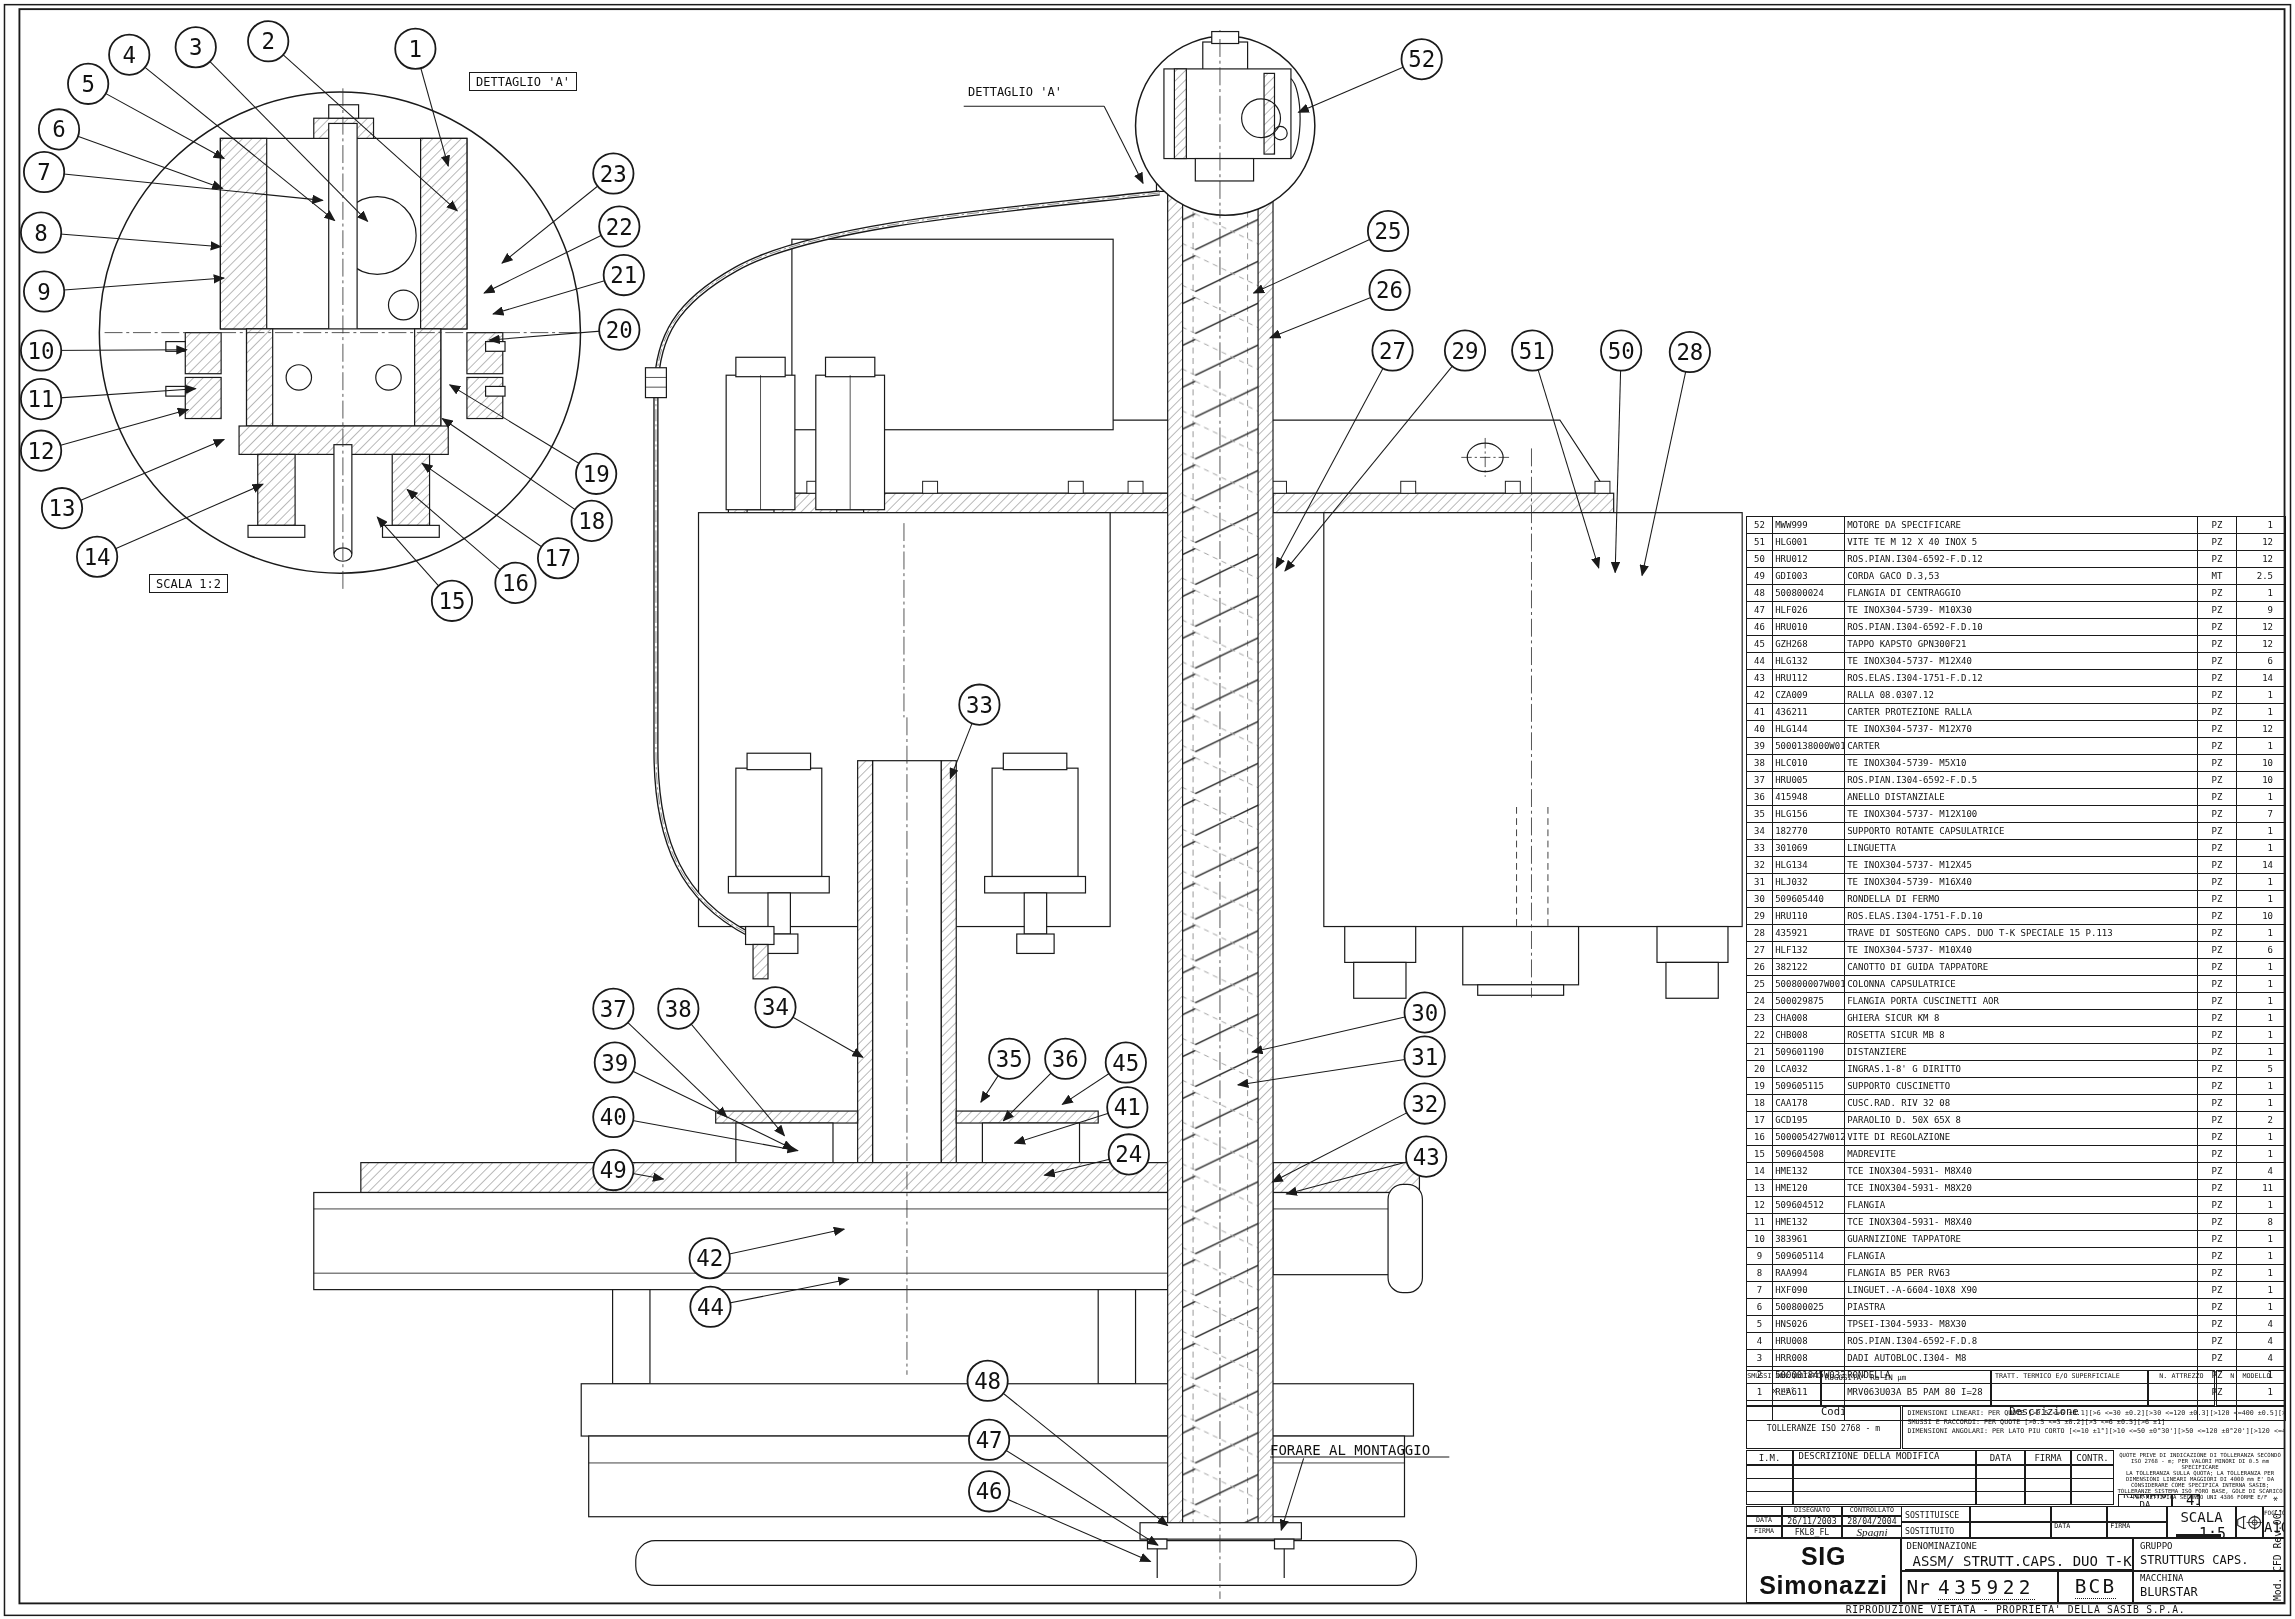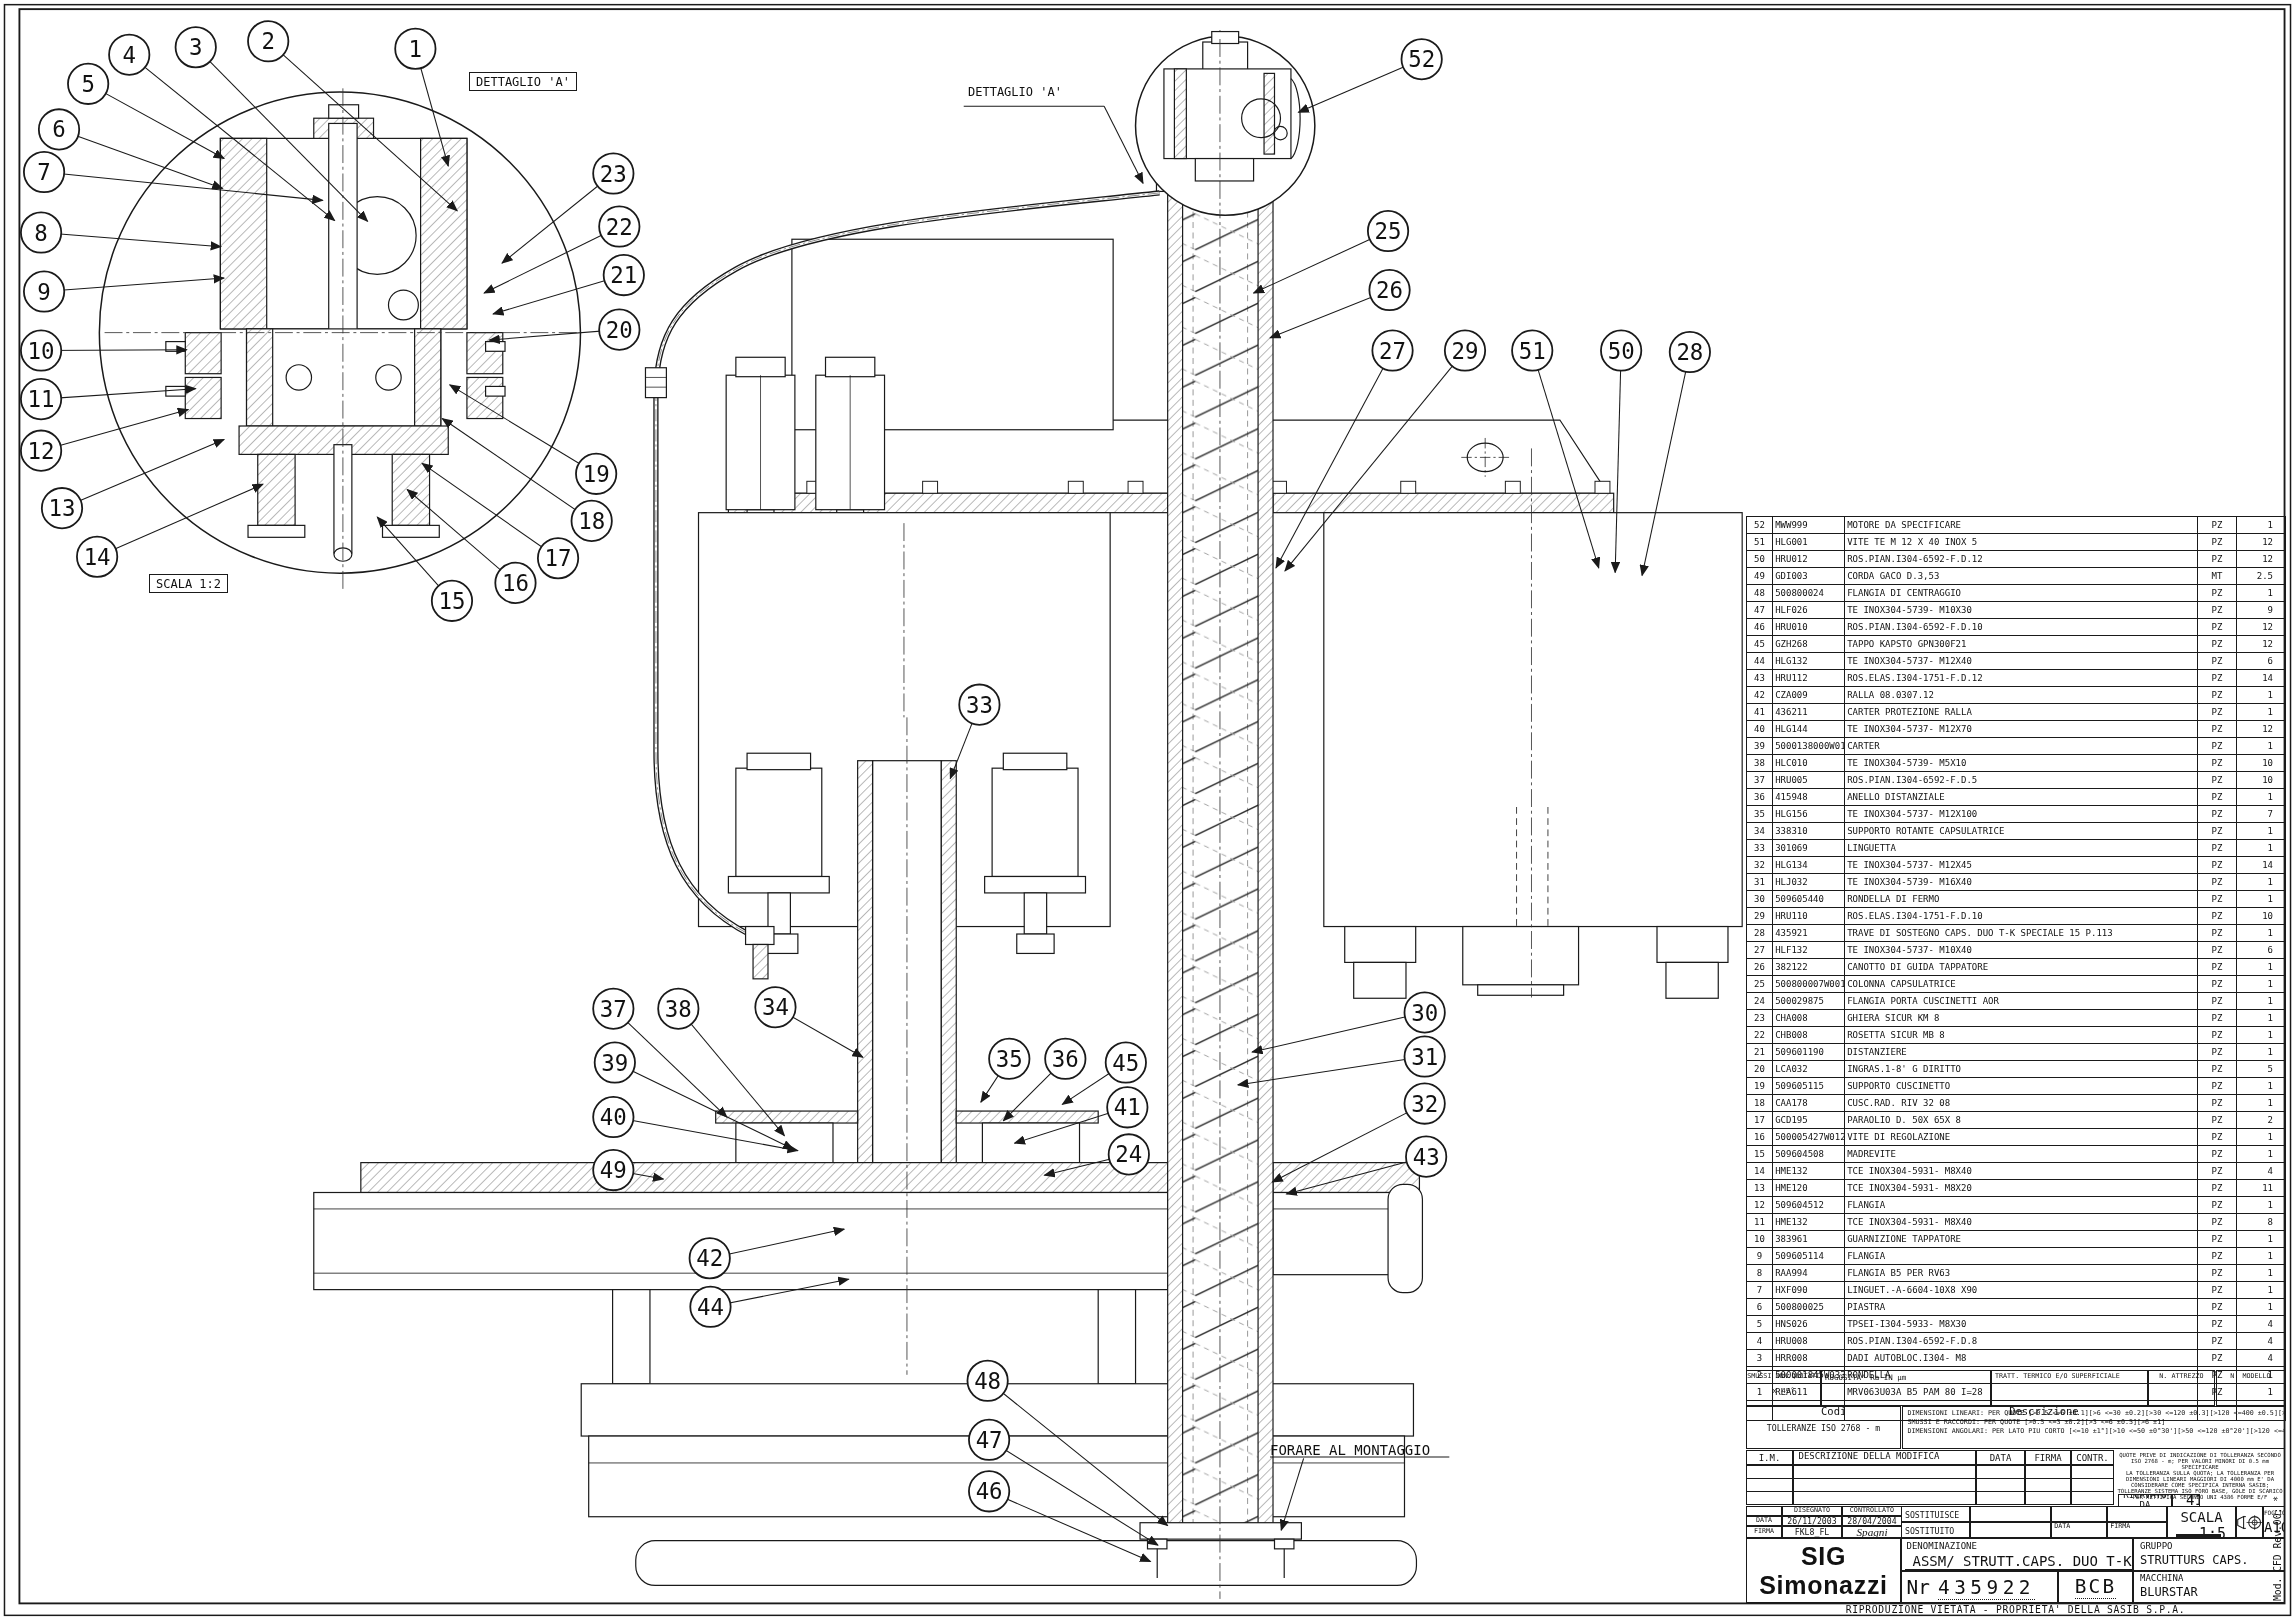--- a/index.html
+++ b/index.html
@@ -550,21 +550,21 @@
           </tr>
           <tr>
             <td class="c">35</td>
             <td>HLG156</td>
             <td>TE INOX304-5737- M12X100</td>
             <td class="c">PZ</td>
             <td class="r">7</td>
           </tr>
           <tr>
             <td class="c">34</td>
-            <td>338310</td>
+            <td>182770</td>
             <td>SUPPORTO ROTANTE CAPSULATRICE</td>
             <td class="c">PZ</td>
             <td class="r">1</td>
           </tr>
           <tr>
             <td class="c">33</td>
             <td>301069</td>
             <td>LINGUETTA</td>
             <td class="c">PZ</td>
             <td class="r">1</td>

